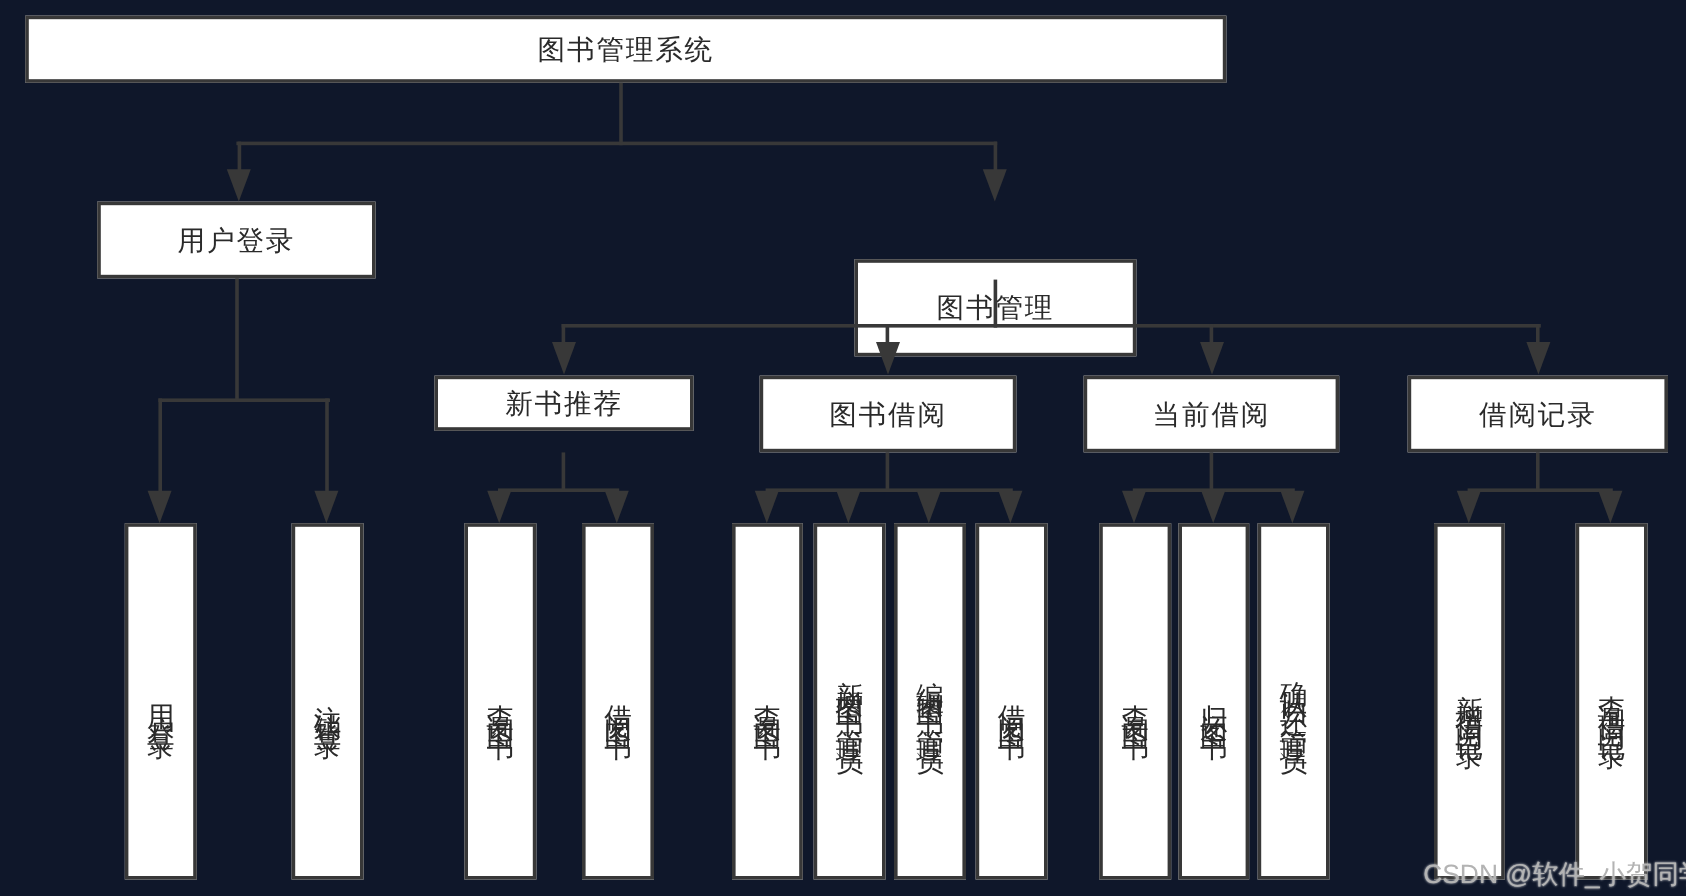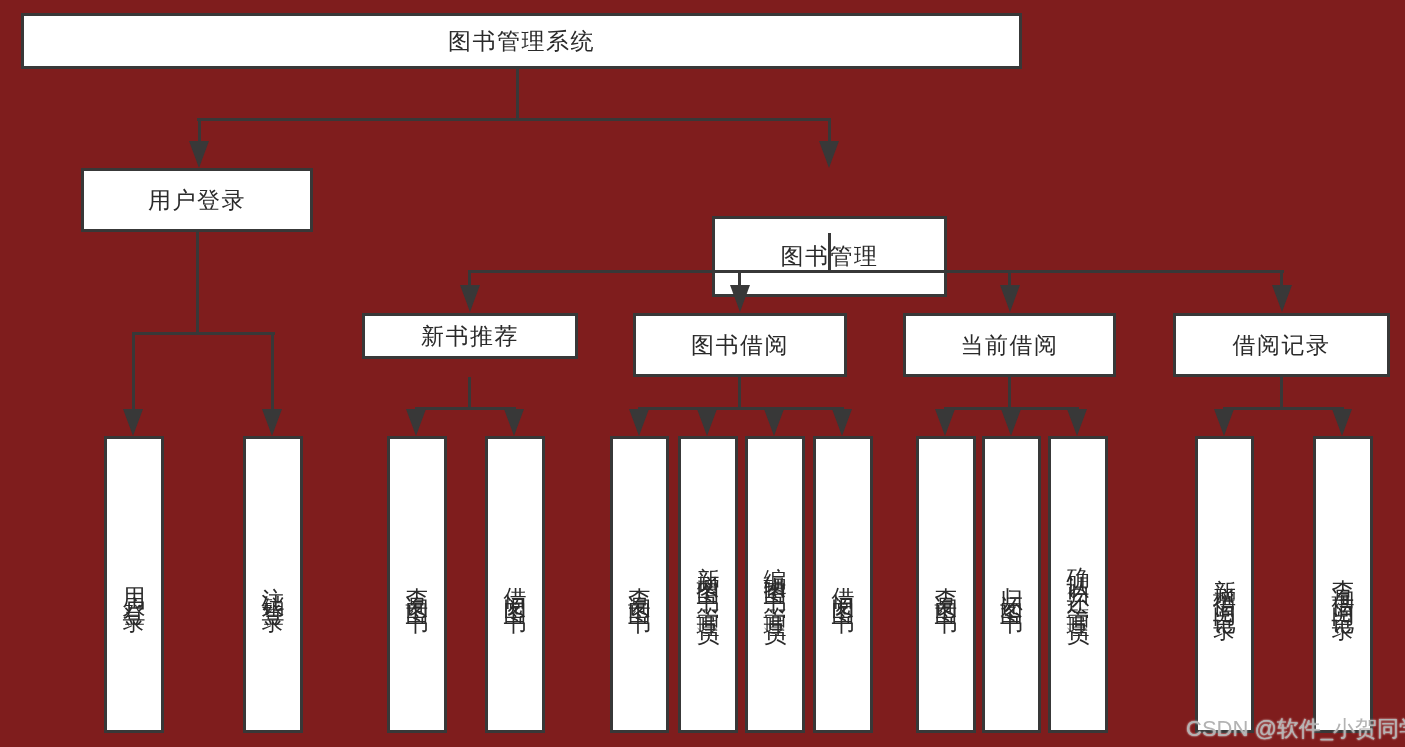--- a/index.html
+++ b/index.html
@@ -1,20 +1,20 @@
 <!DOCTYPE html>
 <html><head>
 <meta charset="utf-8">
 <style>
   html, body { margin: 0; padding: 0; background: #ffffff; }
   #stage {
     position: relative;
     width: 1405px;
     height: 747px;
-    background: #7f1d1d;
+    background: #0f172a;
     font-family: "Liberation Sans", sans-serif;
     overflow: hidden;
   }
   .node {
     position: absolute;
     box-sizing: border-box;
     border: 3px solid #383838;
     background: #ffffff;
     display: flex;
     align-items: center;

